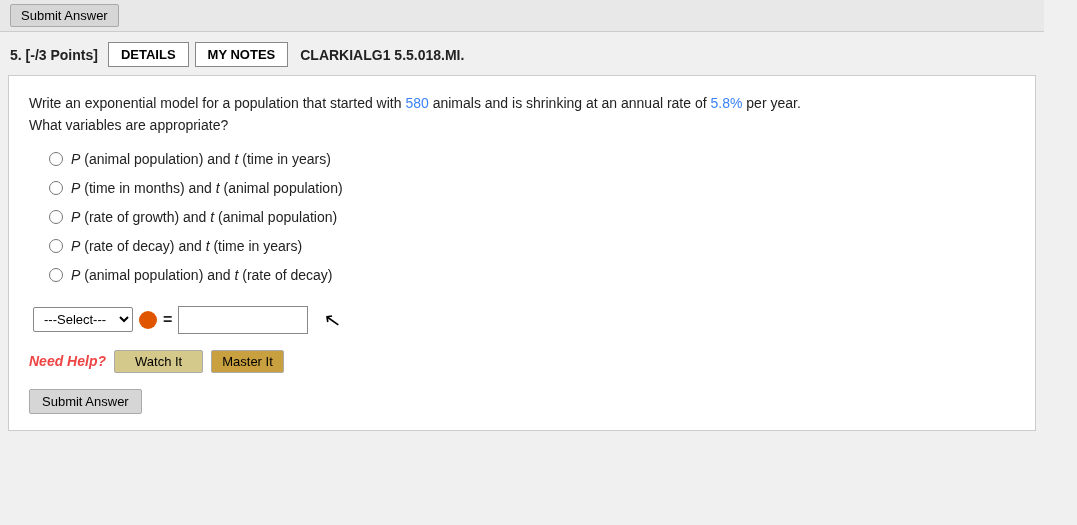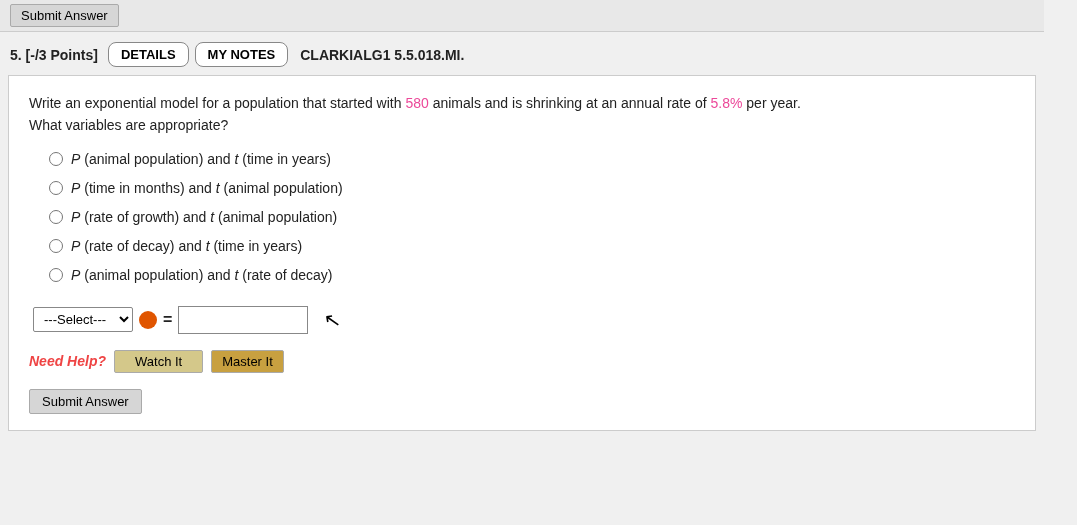--- a/index.html
+++ b/index.html
@@ -60,21 +60,21 @@
       white-space: nowrap;
     }
 
     .header-btn {
       border: 1px solid #888;
       background: #fff;
       padding: 4px 12px;
       font-size: 13px;
       font-weight: bold;
       cursor: pointer;
-      border-radius: 8px;
+      border-radius: 0;
     }
 
     .course-code {
       font-weight: bold;
       font-size: 14px;
       margin-left: 6px;
     }
 
     .submissions-used {
       font-size: 14px;
@@ -90,21 +90,21 @@
       padding: 16px 20px;
     }
 
     .question-text {
       font-size: 14px;
       line-height: 1.6;
       margin-bottom: 12px;
     }
 
     .highlight-orange {
-      color: #ec4899;
+      color: #3b82f6;
       font-weight: normal;
     }
 
     
     .options-list {
       list-style: none;
       padding: 0;
       margin: 0 0 20px 20px;
     }
 

